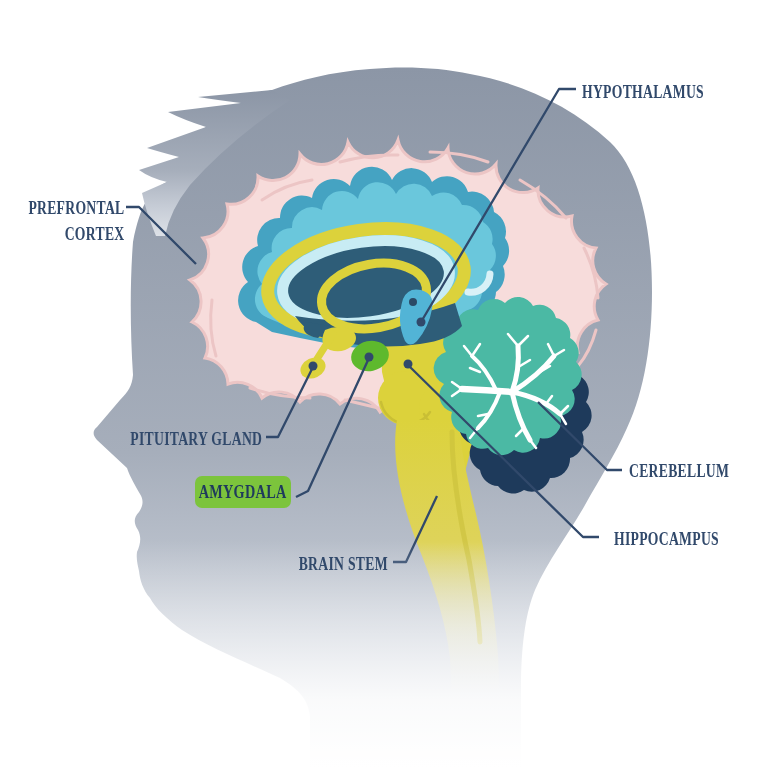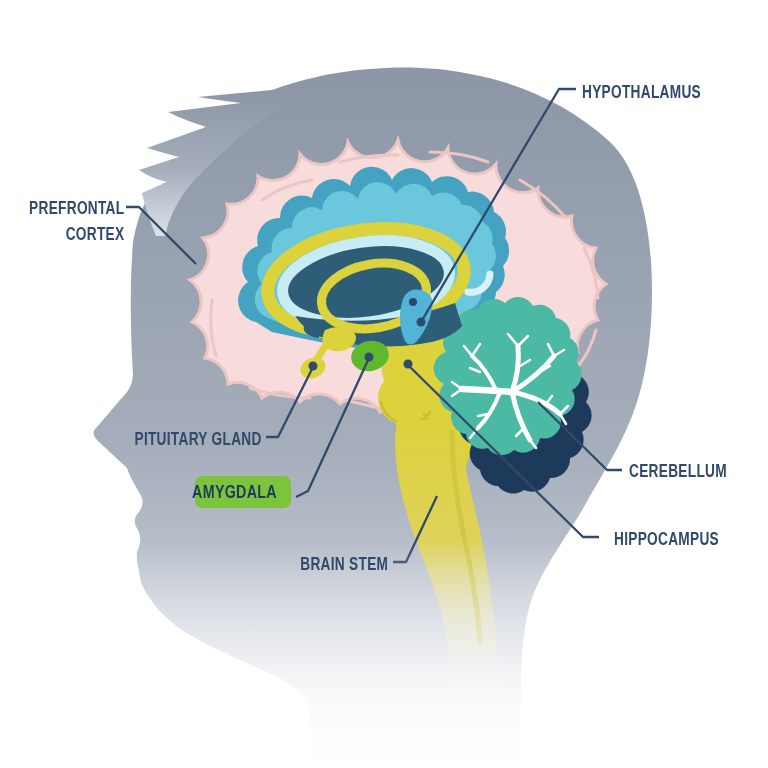--- a/index.html
+++ b/index.html
@@ -1,40 +1,40 @@
 <!DOCTYPE html>
 <html><head>
 <meta charset="utf-8">
 <style>
   html,body{margin:0;padding:0;background:#ffffff;}
   .stage{
     position:relative;width:768px;height:768px;overflow:hidden;
     background:#ffffff;
-    font-family:Liberation Sans, sans-serif;
+    font-family:Liberation Serif, serif;
   }
   .stage svg{position:absolute;left:0;top:0;}
   .lbl{
     position:absolute;
     color:#31496b;
     font-size:19px;
     font-weight:700;
     letter-spacing:0.4px;
     white-space:nowrap;
     line-height:26px;
     transform:scaleX(0.72);
   }
   .from-left{transform-origin:0 50%;}
   .from-right{transform-origin:100% 50%;text-align:right;}
   .from-right-top{transform-origin:100% 0;text-align:right;}
   .badge{
     position:absolute;
     left:195px;top:476px;width:96px;height:32px;
     background:#7cc43c;
     border-radius:7px;
-    display:flex;align-items:center;justify-content:flex-end;
+    display:flex;align-items:center;justify-content:center;
   }
   .badge span{
     color:#1f3a5c;
     font-size:19px;font-weight:800;letter-spacing:0.4px;
     transform:scaleX(0.75);transform-origin:50% 50%;white-space:nowrap;
   }
 </style>
 </head>
 <body>
 

